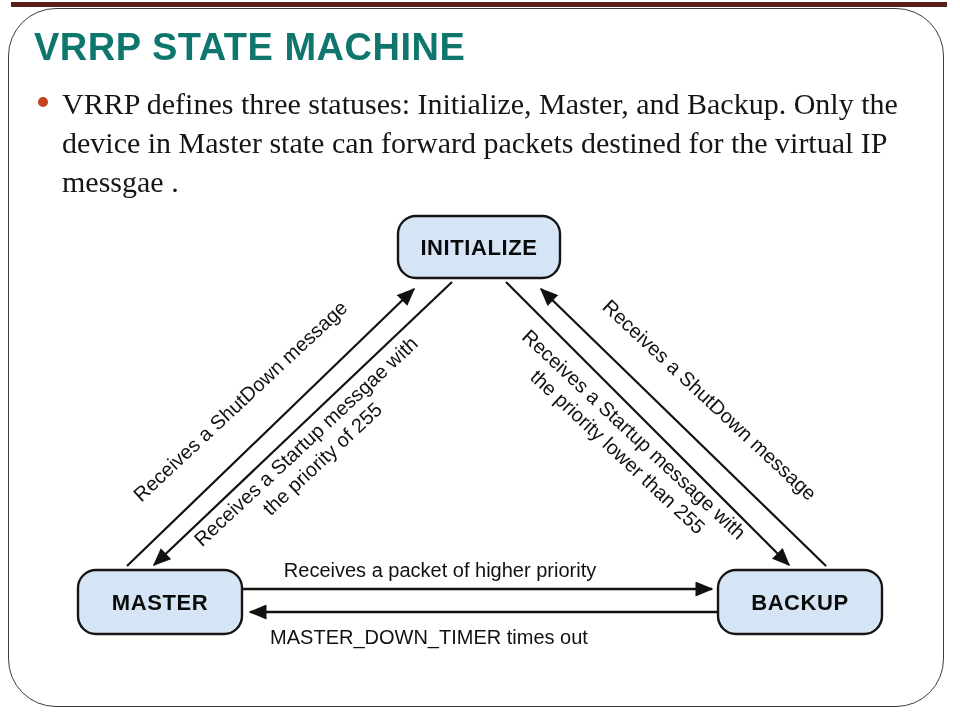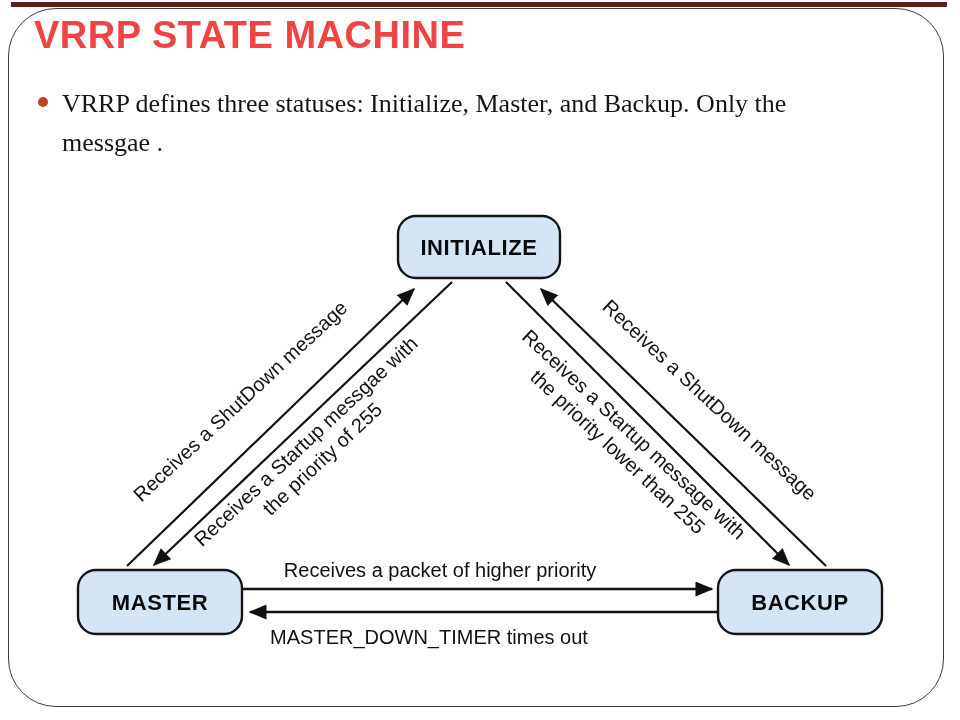--- a/index.html
+++ b/index.html
@@ -8,35 +8,35 @@
     font-family:"Liberation Sans",sans-serif;
   }
   .accent-bar{
     position:absolute;left:11px;top:2px;width:936px;height:5px;background:#5a1f18;
   }
   .frame{
     position:absolute;left:8px;top:8px;width:936px;height:699px;
     border:1.6px solid #3c3c3c;border-radius:48px;box-sizing:border-box;
   }
   .title{
-    position:absolute;left:34px;top:14px;margin:0;
-    font-size:38px;font-weight:bold;color:#ef4444;letter-spacing:0.5px;
+    position:absolute;left:34px;top:26px;margin:0;
+    font-size:38px;font-weight:bold;color:#0f766e;letter-spacing:0.5px;
     font-family:"Liberation Sans",sans-serif;white-space:nowrap;
   }
   .bullet-row{
     position:absolute;left:38px;top:84px;display:flex;align-items:flex-start;
   }
   .bullet-dot{
     width:10px;height:10px;border-radius:50%;background:#c2431f;
     margin-top:13px;flex:0 0 auto;
   }
   .bullet-text{
     margin-left:14px;
     font-family:"Liberation Serif","DejaVu Serif",serif;
-    font-size:26px;line-height:39px;color:#151515;white-space:nowrap;
+    font-size:30px;line-height:39px;color:#151515;white-space:nowrap;
   }
   .diagram{position:absolute;left:0;top:0;width:960px;height:720px;}
   .state-box{stroke:#151515;stroke-width:2.4;}
   .state-label{
     font-family:"Liberation Sans",sans-serif;font-weight:bold;
     font-size:22px;letter-spacing:0.6px;fill:#0b0b0b;
   }
   .arrow-line{stroke:#111111;stroke-width:2.2;fill:none;}
   .arrow-line-h{stroke-width:2.6;}
   .arrow-label{
@@ -48,20 +48,21 @@
 
 <div class="accent-bar"></div>
 <div class="frame"></div>
 
 <h1 class="title">VRRP STATE MACHINE</h1>
 
 <div class="bullet-row">
   <span class="bullet-dot"></span>
   <div class="bullet-text">
     <div>VRRP defines three statuses: Initialize, Master, and Backup. Only the</div>
+    <div>device in Master state can forward packets destined for the virtual IP</div>
     <div>messgae .</div>
   </div>
 </div>
 
 <svg class="diagram" viewBox="0 0 960 720">
   <defs>
     <marker id="arrow" viewBox="0 0 12 10" refX="11" refY="5" markerUnits="userSpaceOnUse" markerWidth="19" markerHeight="15" orient="auto">
       <path d="M0,0 L12,5 L0,10 Z" fill="#111111"></path>
     </marker>
   </defs>

